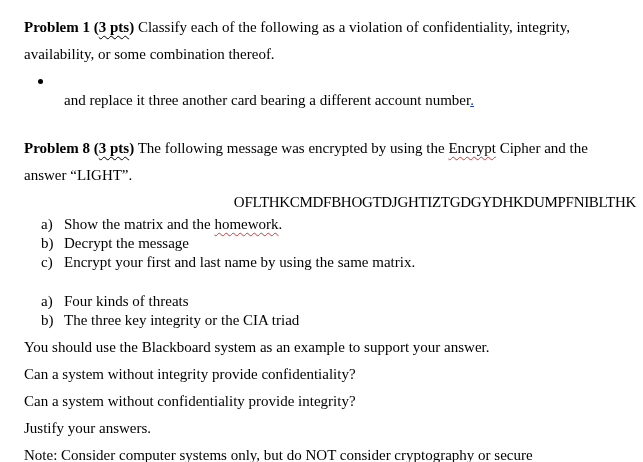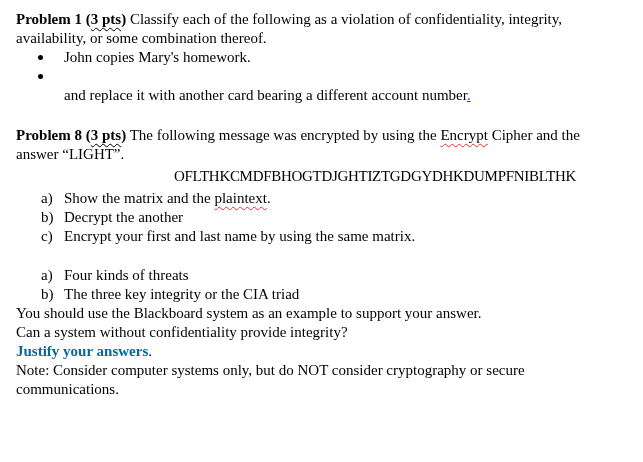--- a/index.html
+++ b/index.html
@@ -14,21 +14,21 @@
       font-family: "Liberation Serif", "DejaVu Serif", serif;
       font-size: 15px;
       color: #000000;
       line-height: 19px;
     }
     .page {
       position: relative;
       padding: 10px 0 0 16px;
       width: 620px;
     }
-    p { margin: 0; }
+    p { margin: 8px; }
     .hdr { font-weight: bold; }
     .squig {
       text-decoration: underline wavy #e03030;
       text-decoration-thickness: 1px;
       text-underline-offset: 3px;
     }
     .ptsword {
       text-decoration-line: underline;
       text-decoration-color: #000;
     }
@@ -59,72 +59,71 @@
     .alist li {
       position: relative;
       padding-left: 48px;
     }
     .alist .mk {
       position: absolute;
       left: 25px;
       top: 0;
     }
     .cipher {
-      text-align: center;
+      text-align: right;
       padding-left: 98px;
       margin: 3px 0 3px 0;
       letter-spacing: -0.3px;
     }
-    .red { color: #0369a1; font-weight: bold; }
+    .red { color: #000000; font-weight: normal; }
     .gap-lg { height: 21px; }
     .gap-md { height: 20px; }
     .trail-u { text-decoration: underline; color: #1a3ec8; }
   </style>
 </head>
 <body>
 
 <div class="page">
 
   <section>
     <p>
       <span class="hdr">Problem 1</span>
       <span class="hdr">(<span class="ptsword squig">3 pts</span>)</span>
       <span>Classify each of the following as a violation of confidentiality, integrity,</span>
     </p>
     <p>availability, or some combination thereof.</p>
     <ul class="bullets">
-      <li><span>John copies Mary's homework.</span></li>
       <li>
         <br>
-        <span>and replace it with another card bearing a different account number</span><span class="trail-u">.</span>
+        <span>and replace it three another card bearing a different account number</span><span class="trail-u">.</span>
       </li>
     </ul>
   </section>
 
   <div class="gap-lg"></div>
 
   <section>
     <p>
       <span class="hdr">Problem 8</span>
       <span class="hdr">(<span class="ptsword squig">3 pts</span>)</span>
       <span>The following message was encrypted by using the</span>
       <span class="squig">Encrypt</span>
       <span>Cipher and the</span>
     </p>
     <p>answer “LIGHT”.</p>
     <p class="cipher">OFLTHKCMDFBHOGTDJGHTIZTGDGYDHKDUMPFNIBLTHK</p>
     <ol class="alist">
       <li>
         <span class="mk">a)</span>
         <span>Show the matrix and the</span>
-        <span class="squig">plaintext</span><span>.</span>
+        <span class="squig">homework</span><span>.</span>
       </li>
       <li>
         <span class="mk">b)</span>
-        <span>Decrypt the another</span>
+        <span>Decrypt the message</span>
       </li>
       <li>
         <span class="mk">c)</span>
         <span>Encrypt your first and last name by using the same matrix.</span>
       </li>
     </ol>
   </section>
 
   <div class="gap-md"></div>
 
@@ -136,20 +135,21 @@
       </li>
       <li>
         <span class="mk">b)</span>
         <span>The three key integrity or the CIA triad</span>
       </li>
     </ol>
     <p>You should use the Blackboard system as an example to support your answer.</p>
   </section>
 
   <section>
+    <p>Can a system without integrity provide confidentiality?</p>
     <p>Can a system without confidentiality provide integrity?</p>
     <p>
       <span class="red">Justify your answers</span><span>.</span>
     </p>
     <p>Note: Consider computer systems only, but do NOT consider cryptography or secure</p>
     <p>communications.</p>
   </section>
 
 </div>
 

